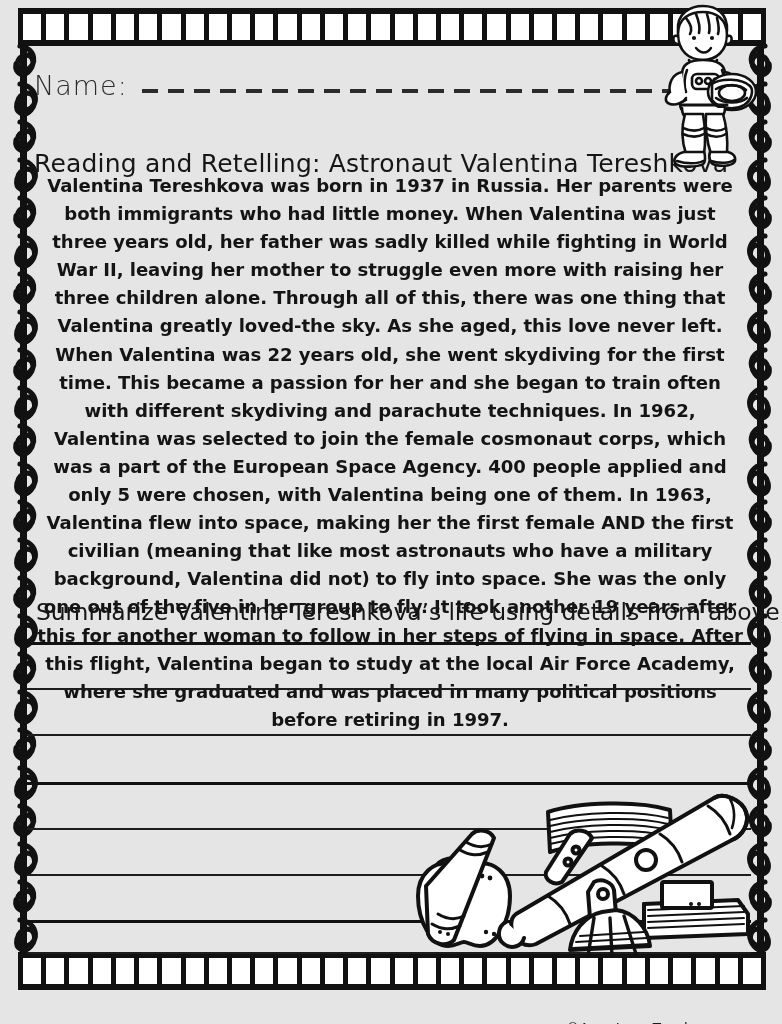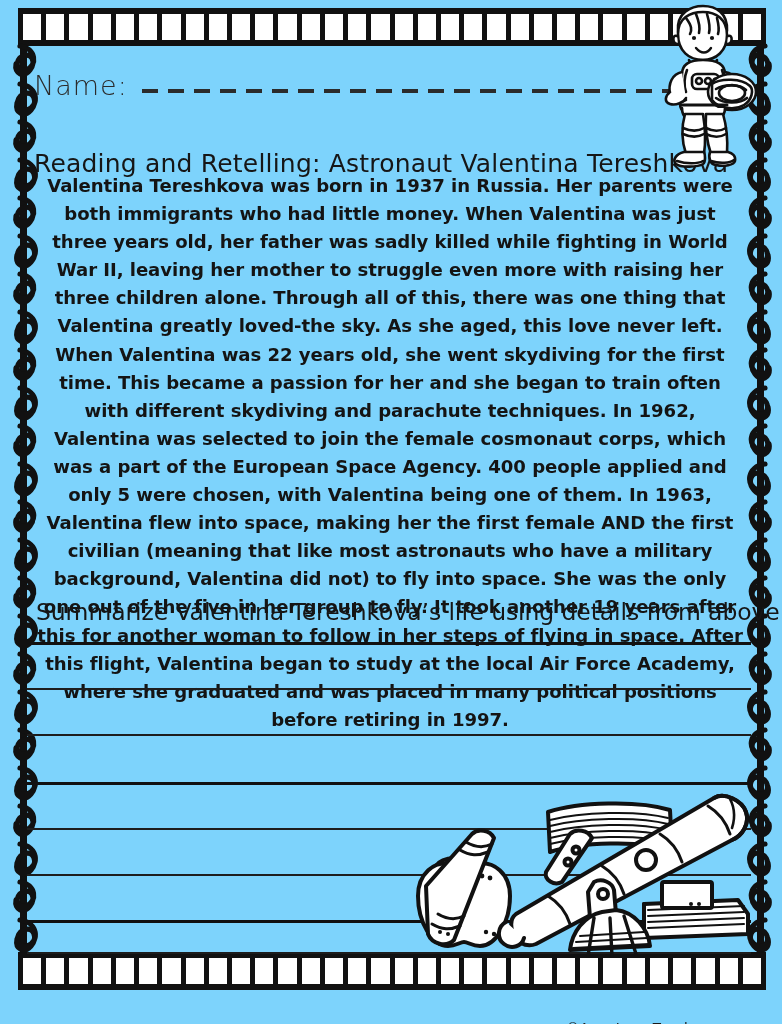--- a/index.html
+++ b/index.html
@@ -7,21 +7,21 @@
     padding: 0;
     background: #ffffff;
   }
   body {
     font-family: "Liberation Sans", sans-serif;
   }
   #page {
     position: relative;
     width: 782px;
     height: 1024px;
-    background: #7dd3fc;
+    background: #e5e5e5;
     overflow: hidden;
   }
 
   
   .frame-top, .frame-bottom {
     position: absolute;
     left: 18px;
     right: 16px;
     height: 38px;
     background: #111111;

